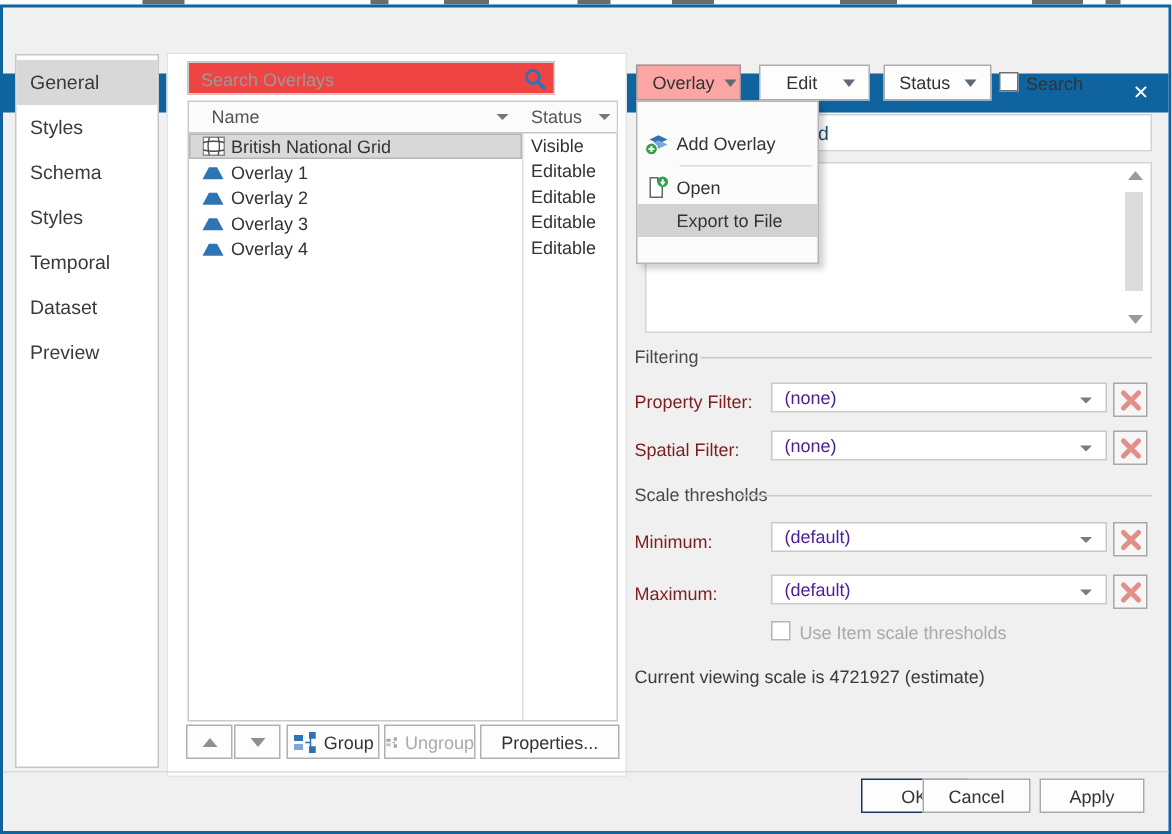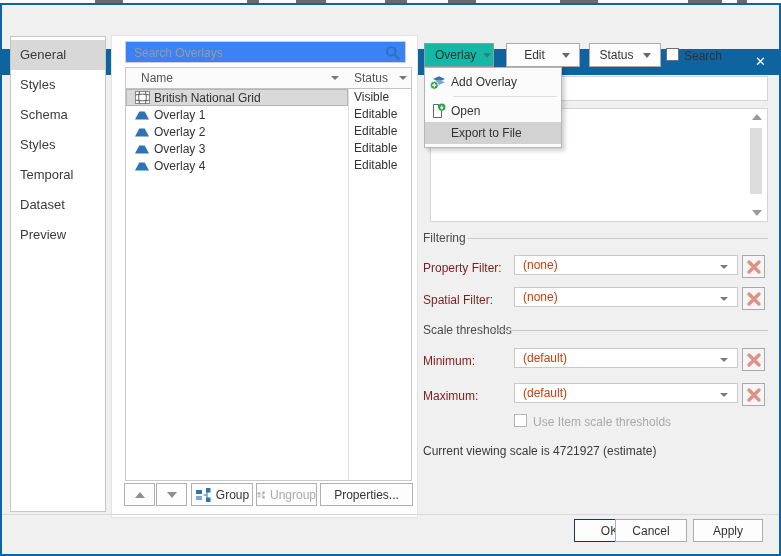--- a/index.html
+++ b/index.html
@@ -21,22 +21,22 @@
 
   
   .sidebar{position:absolute;left:8px;top:31px;width:96px;height:476px;background:#fff;
     border:1px solid #c6c6c6;box-sizing:border-box;padding-top:3px;}
   .side-item{height:30px;line-height:30px;padding-left:9px;font-size:13px;color:#3a3a3a;cursor:default;}
   .side-item.sel{background:#d8d8d8;}
 
   
   .panel-mid{position:absolute;left:109px;top:30px;width:307px;height:483px;background:#fff;
     border:1px solid #e3e3e3;box-sizing:border-box;}
-  .searchbox{position:absolute;left:13px;top:5px;width:281px;height:22px;border:1px solid #cfcfcf;
-    background:#3b82f6;box-sizing:border-box;}
+  .searchbox{position:absolute;left:13px;top:5px;width:245px;height:22px;border:1px solid #cfcfcf;
+    background:#ef4444;box-sizing:border-box;}
   .searchbox input{position:absolute;left:6px;top:1px;width:248px;height:18px;border:none;outline:none;
     font-family:"Liberation Sans",sans-serif;font-size:12px;color:#333;background:transparent;}
   .searchbox input::placeholder{color:#9a9a9a;opacity:1;}
   .searchbox svg{position:absolute;right:4px;top:3px;}
 
   .list{position:absolute;left:13px;top:31px;width:287px;height:414px;border:1px solid #c9c9c9;
     background:#fff;box-sizing:border-box;}
   .col-sep{position:absolute;left:222px;top:0;bottom:0;width:1px;background:#dedede;}
   .list-header{position:absolute;left:0;top:0;right:0;height:20px;background:#fbfbfb;
     border-bottom:1px solid #c3c3c3;font-size:12px;color:#555;}
@@ -60,21 +60,21 @@
   .tri-dn-g{width:0;height:0;border-left:5px solid transparent;border-right:5px solid transparent;
     border-top:6px solid #8f8f8f;}
   .tbtn.disabled{color:#aaa;}
 
   
   .btn{position:absolute;height:24px;background:#fdfdfd;border:1px solid #ababab;box-sizing:border-box;
     font-size:12px;color:#333;display:flex;align-items:center;cursor:default;}
   .btn .cap{flex:1;text-align:center;}
   .btn .arr{width:0;height:0;border-left:4px solid transparent;border-right:4px solid transparent;
     border-top:5px solid #5f6a75;margin-right:9px;}
-  .btn.pressed{background:#14b8a6;border-color:#999;padding-left:10px;}
+  .btn.pressed{background:#fca5a5;border-color:#999;padding-left:10px;}
   .split-sep{width:1px;height:22px;background:#a8a8a8;margin-right:7px;}
 
   .chk{position:absolute;width:13px;height:13px;background:#fff;border:1px solid #707070;box-sizing:border-box;}
   .chk.disabled{border-color:#b4b4b4;}
   .chk-label{position:absolute;font-size:12px;color:#333;}
   .chk-label.disabled{color:#a9a9a9;}
 
   .name-field{position:absolute;left:428px;top:71px;width:338px;height:25px;background:#fff;
     border:1px solid #d4d4d4;box-sizing:border-box;font-size:13px;color:#1f4e79;
     display:flex;align-items:center;padding-left:6px;z-index:1;}
@@ -84,36 +84,36 @@
   .vscroll .up{position:absolute;left:2px;top:2px;width:0;height:0;
     border-left:5px solid transparent;border-right:5px solid transparent;border-bottom:6px solid #9a9a9a;}
   .vscroll .thumb{position:absolute;left:0;top:16px;width:12px;height:66px;background:#dcdcdc;}
   .vscroll .dn{position:absolute;left:2px;bottom:2px;width:0;height:0;
     border-left:5px solid transparent;border-right:5px solid transparent;border-top:6px solid #9a9a9a;}
 
   .sec-label{position:absolute;font-size:12px;color:#4a4a4a;}
   .rule{position:absolute;height:1px;background:#c9c9c9;}
   .fld-label{position:absolute;font-size:12px;color:#7f1d1d;}
   .combo{position:absolute;width:224px;height:20px;background:#fff;border:1px solid #c9c9c9;
-    box-sizing:border-box;font-size:12px;color:#c2410c;display:flex;align-items:center;padding-left:8px;}
+    box-sizing:border-box;font-size:12px;color:#4c1d95;display:flex;align-items:center;padding-left:8px;}
   .combo .carr{position:absolute;right:9px;top:9px;width:0;height:0;
     border-left:4px solid transparent;border-right:4px solid transparent;border-top:4px solid #7a7a7a;}
   .xbtn{position:absolute;width:23px;height:23px;background:#f6f6f6;border:1px solid #a8a8a8;
     box-sizing:border-box;display:flex;align-items:center;justify-content:center;}
   .static-text{position:absolute;font-size:12px;color:#3a3a3a;}
 
   
   .footer-sep{position:absolute;left:0;right:0;top:509px;height:1px;background:#d9d9d9;}
   .fbtn{position:absolute;top:514px;height:23px;background:#fdfdfd;border:1px solid #ababab;
     box-sizing:border-box;font-size:12px;color:#333;display:flex;align-items:center;justify-content:center;}
   .fbtn.default{border:1px solid #17375d;margin-left:37px;}
 
   
-  .menu{position:absolute;left:422px;top:62px;width:138px;background:#fbfbfb;border:1px solid #b5b5b5;
-    box-sizing:border-box;z-index:50;box-shadow:3px 3px 4px rgba(0,0,0,0.18);padding:3px 0;}
+  .menu{position:absolute;left:422px;top:62px;width:122px;background:#fbfbfb;border:1px solid #b5b5b5;
+    box-sizing:border-box;z-index:50;box-shadow:3px 3px 4px rgba(0,0,0,0.18);padding:17px 0;}
   .menu-item{height:22px;display:flex;align-items:center;font-size:12px;color:#333;}
   .menu-item .mi-icon{width:26px;display:flex;justify-content:center;flex:0 0 auto;}
   .menu-item.hl{background:#d2d2d2;}
   .menu-sep{height:1px;background:#dcdcdc;margin:3px 4px 3px 28px;}
 </style>
 </head>
 <body>
 
 <div class="bg-strip">
   <i style="left:95px;width:28px"></i>

